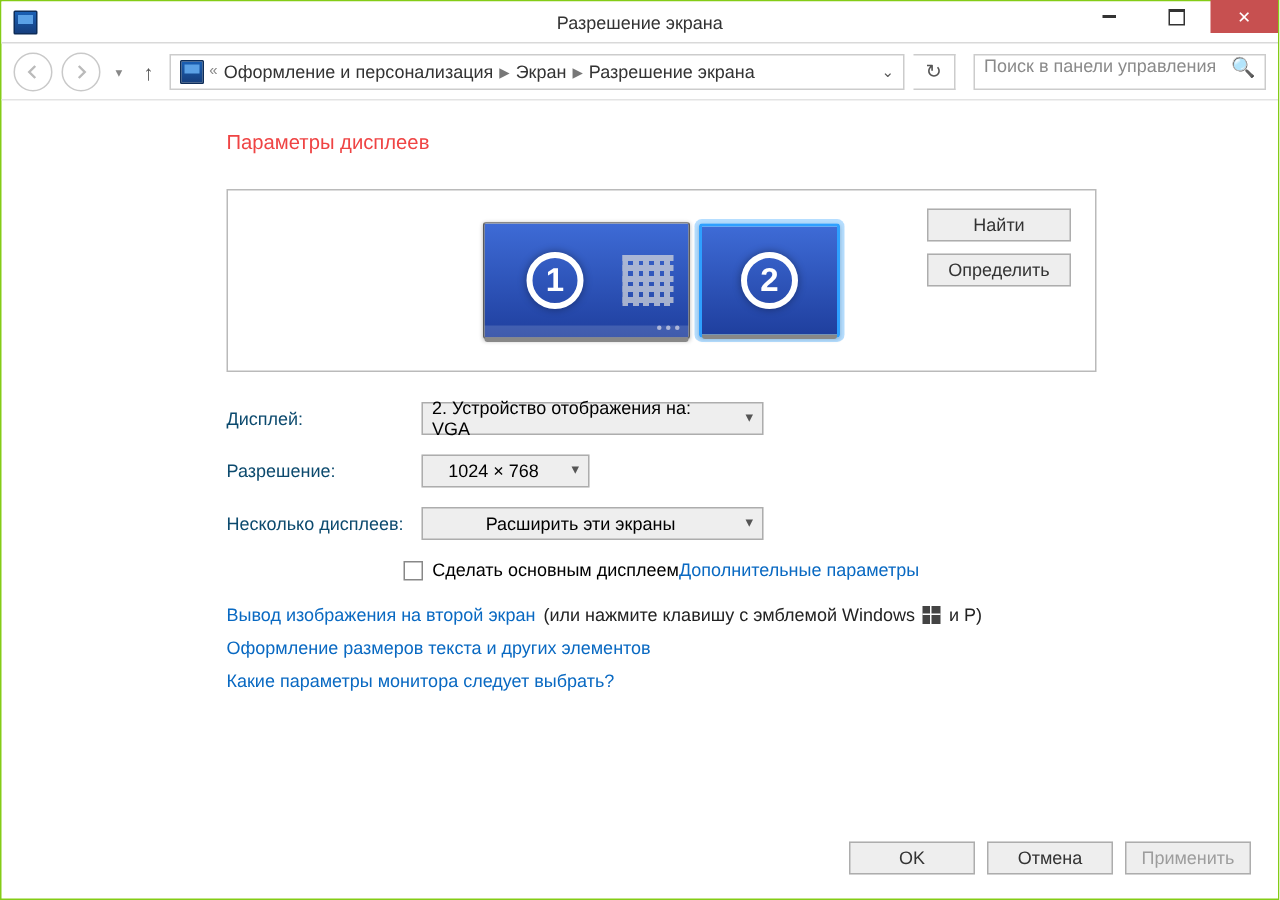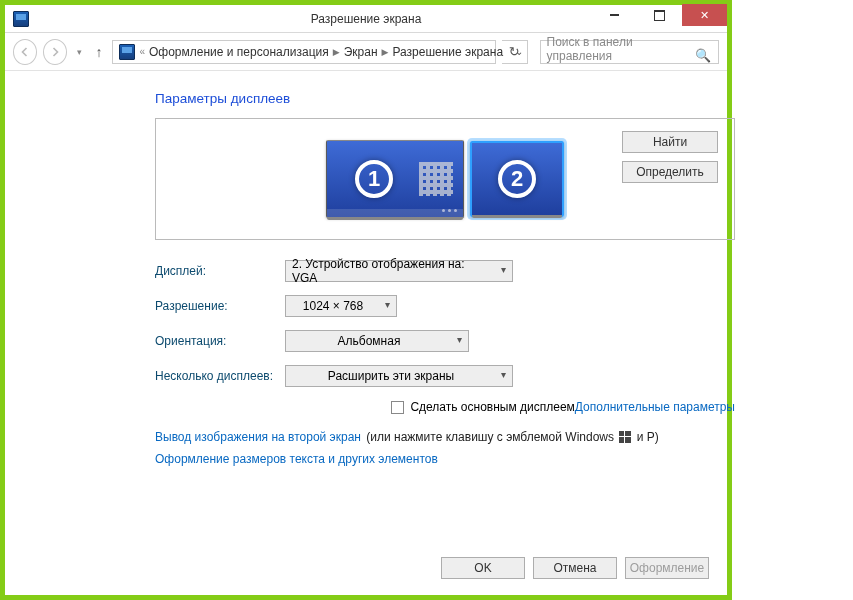--- a/index.html
+++ b/index.html
@@ -23,27 +23,27 @@
   .nav-arrow-up { color:#555; font-size:14px; padding:0 4px; }
   .addrbar { flex: 1 1 auto; height:24px; border:1px solid #ccc; background:#fff; display:flex; align-items:center; padding:0 6px; gap:4px; font-size:12px; min-width:0; }
   .addrbar .dbl-chevron { color:#888; font-size:10px; }
   .addrbar .crumb { color:#333; white-space:nowrap; }
   .addrbar .chev { color:#777; font-size:9px; }
   .addrbar .mini-icon { width:16px; height:16px; background:linear-gradient(#1a5fb4,#163f7e); border:1px solid #0d2c58; border-radius:1px; position:relative; flex-shrink:0; }
   .addrbar .mini-icon::after { content:""; position:absolute; top:2px; left:2px; right:2px; bottom:6px; background:#5ba1e6; }
   .addrbar .spacer { flex:1 1 auto; min-width:4px; }
   .addrbar .addr-drop { color:#555; font-size:10px; }
   .refresh-btn { height:24px; width:28px; border:1px solid #ccc; border-left:none; display:flex; align-items:center; justify-content:center; color:#555; font-size:13px; }
-  .searchbox { width:195px; height:24px; border:1px solid #ccc; display:flex; align-items:flex-end; padding:0 6px; margin-left:6px; color:#8a8a8a; font-size:12px; }
+  .searchbox { width:195px; height:24px; border:1px solid #ccc; display:flex; align-items:flex-start; padding:0 6px; margin-left:6px; color:#8a8a8a; font-size:12px; }
   .searchbox .sicon { margin-left:auto; color:#6b6b94; font-size:13px; }
 
   
   .content { padding: 20px 0 0 0; }
   .inner { width: 580px; margin-left: 150px; }
-  .page-heading { color:#1d4ed8; font-size: 13.5px; font-weight:400; margin-bottom: 12px; }
+  .page-heading { color:#ef4444; font-size: 13.5px; font-weight:400; margin-bottom: 24px; }
 
   .preview-box { border:1px solid #bababa; padding: 12px 12px; height: 122px; position:relative; display:flex; align-items:center; }
   .monitors { flex:1 1 auto; display:flex; align-items:center; justify-content:center; gap:6px; height:100%; }
   .monitor { position:relative; background: linear-gradient(#3e6bd6,#1f3f9e); border:1px solid #5a5a5a; border-top:1px solid #888; border-radius:2px; display:flex; align-items:center; justify-content:center; box-shadow: 0 1px 3px rgba(0,0,0,0.3); }
   .monitor.primary { width:138px; height:78px; }
   .monitor.secondary { width:94px; height:76px; border:2px solid #2ea0ff; box-shadow: 0 0 0 3px rgba(46,160,255,0.35), 0 1px 3px rgba(0,0,0,0.3); }
   .monitor .stand { position:absolute; bottom:-3px; left:0; right:0; height:3px; background:#888; border-radius:0 0 2px 2px; }
   .monitor .numcircle { position:absolute; width:38px; height:38px; border-radius:50%; background:rgba(255,255,255,0.0); border:4px solid #fff; display:flex; align-items:center; justify-content:center; color:#fff; font-size:22px; font-weight:700; box-shadow:0 0 6px rgba(0,0,0,0.4); }
   .monitor.primary .apps { position:absolute; right:10px; top:50%; transform:translateY(-50%); width:34px; height:34px; background: repeating-linear-gradient(#dcdcdc 0 4px, transparent 4px 7px), repeating-linear-gradient(90deg,#dcdcdc 0 4px, transparent 4px 7px); opacity:0.7; }
   .monitor.primary .dots { position:absolute; right:6px; bottom:5px; display:flex; gap:3px; }
@@ -57,35 +57,35 @@
   .form { margin-top: 20px; }
   .row { display:flex; align-items:center; margin-bottom: 13px; font-size:12px; }
   .row .label { width:130px; color:#0c4a6e; }
   .select { height:22px; border:1px solid #adadad; background:#eee; font-size:12px; padding: 0 22px 0 6px; display:flex; align-items:center; position:relative;justify-content:center; }
   .select::after { content:"▾"; position:absolute; right:6px; top:3px; font-size:10px; color:#555; }
   .sel-display { width:228px; }
   .sel-res { width:112px; }
   .sel-ori { width:184px; }
   .sel-multi { width:228px; }
 
-  .row.checkbox { margin-top: 10px; margin-bottom: 16px; align-items:center; justify-content:flex-end; }
+  .row.checkbox { margin-top: 10px; margin-bottom: 16px; align-items:center; justify-content:center; }
   .checkbox-left { display:flex; align-items:center; gap:6px; }
   .chk { width:13px; height:13px; border:1px solid #888; background:#fff; }
   .link { color:#0969c2; font-size:12px; }
   .linkblock { margin-bottom: 8px; font-size:12px; color:#222; }
   .linkblock .link { margin-right:2px; }
   .winlogo { display:inline-block; width:12px; height:12px; background: conic-gradient(#444 0 25%, #444 0 50%, #444 0 75%, #444 0 100%); vertical-align:-2px; margin:0 2px; position:relative; }
   .winlogo::before { content:""; position:absolute; left:5px; top:0; bottom:0; width:1px; background:#fff; }
   .winlogo::after { content:""; position:absolute; top:5px; left:0; right:0; height:1px; background:#fff; }
 
   
   .dlgbuttons { position:absolute; right:18px; bottom:16px; display:flex; gap:8px; }
   .dlgbuttons button { width:84px; height:22px; font-size:12px; background:#eee; border:1px solid #adadad; color:#333; }
   .dlgbuttons button.disabled { color:#9d9d9d; }
-  .outer-frame { border:5px solid #84cc16; width:732px; height:600px; position:relative; }
+  .outer-frame { border:1px solid #84cc16; width:853px; height:600px; position:relative; }
 </style>
 </head>
 <body>
 <div class="outer-frame">
 
 <div class="titlebar">
   <div class="app-icon"></div>
   <div class="title">Разрешение экрана</div>
   <div class="win-controls">
     <div class="win-btn min"></div>
@@ -162,49 +162,46 @@
           <span>2. Устройство отображения на: VGA</span>
         </div>
       </div>
       <div class="row">
         <div class="label">Разрешение:</div>
         <div class="select sel-res">
           <span>1024 × 768</span>
         </div>
       </div>
       <div class="row">
-        <div class="label">Ориентация:</div>
-        <div class="select sel-ori">
-          <span>Альбомная</span>
-        </div>
-      </div>
-      <div class="row">
         <div class="label">Несколько дисплеев:</div>
         <div class="select sel-multi">
           <span>Расширить эти экраны</span>
         </div>
       </div>
 
       <div class="row checkbox">
         <div class="checkbox-left">
           <div class="chk"></div>
           <span>Сделать основным дисплеем</span>
         </div>
         <a class="link">Дополнительные параметры</a>
       </div>
 
       <div class="linkblock">
         <a class="link">Вывод изображения на второй экран</a><span> (или нажмите клавишу с эмблемой Windows </span><span class="winlogo"></span><span> и P)</span>
       </div>
       <div class="linkblock">
         <a class="link">Оформление размеров текста и других элементов</a>
       </div>
+      <div class="linkblock">
+        <a class="link">Какие параметры монитора следует выбрать?</a>
+      </div>
     </div>
   </div>
 </div>
 
 <div class="dlgbuttons">
   <button>OK</button>
   <button>Отмена</button>
-  <button class="disabled">Оформление</button>
+  <button class="disabled">Применить</button>
 </div>
 
 </div>
 
 </body></html>

